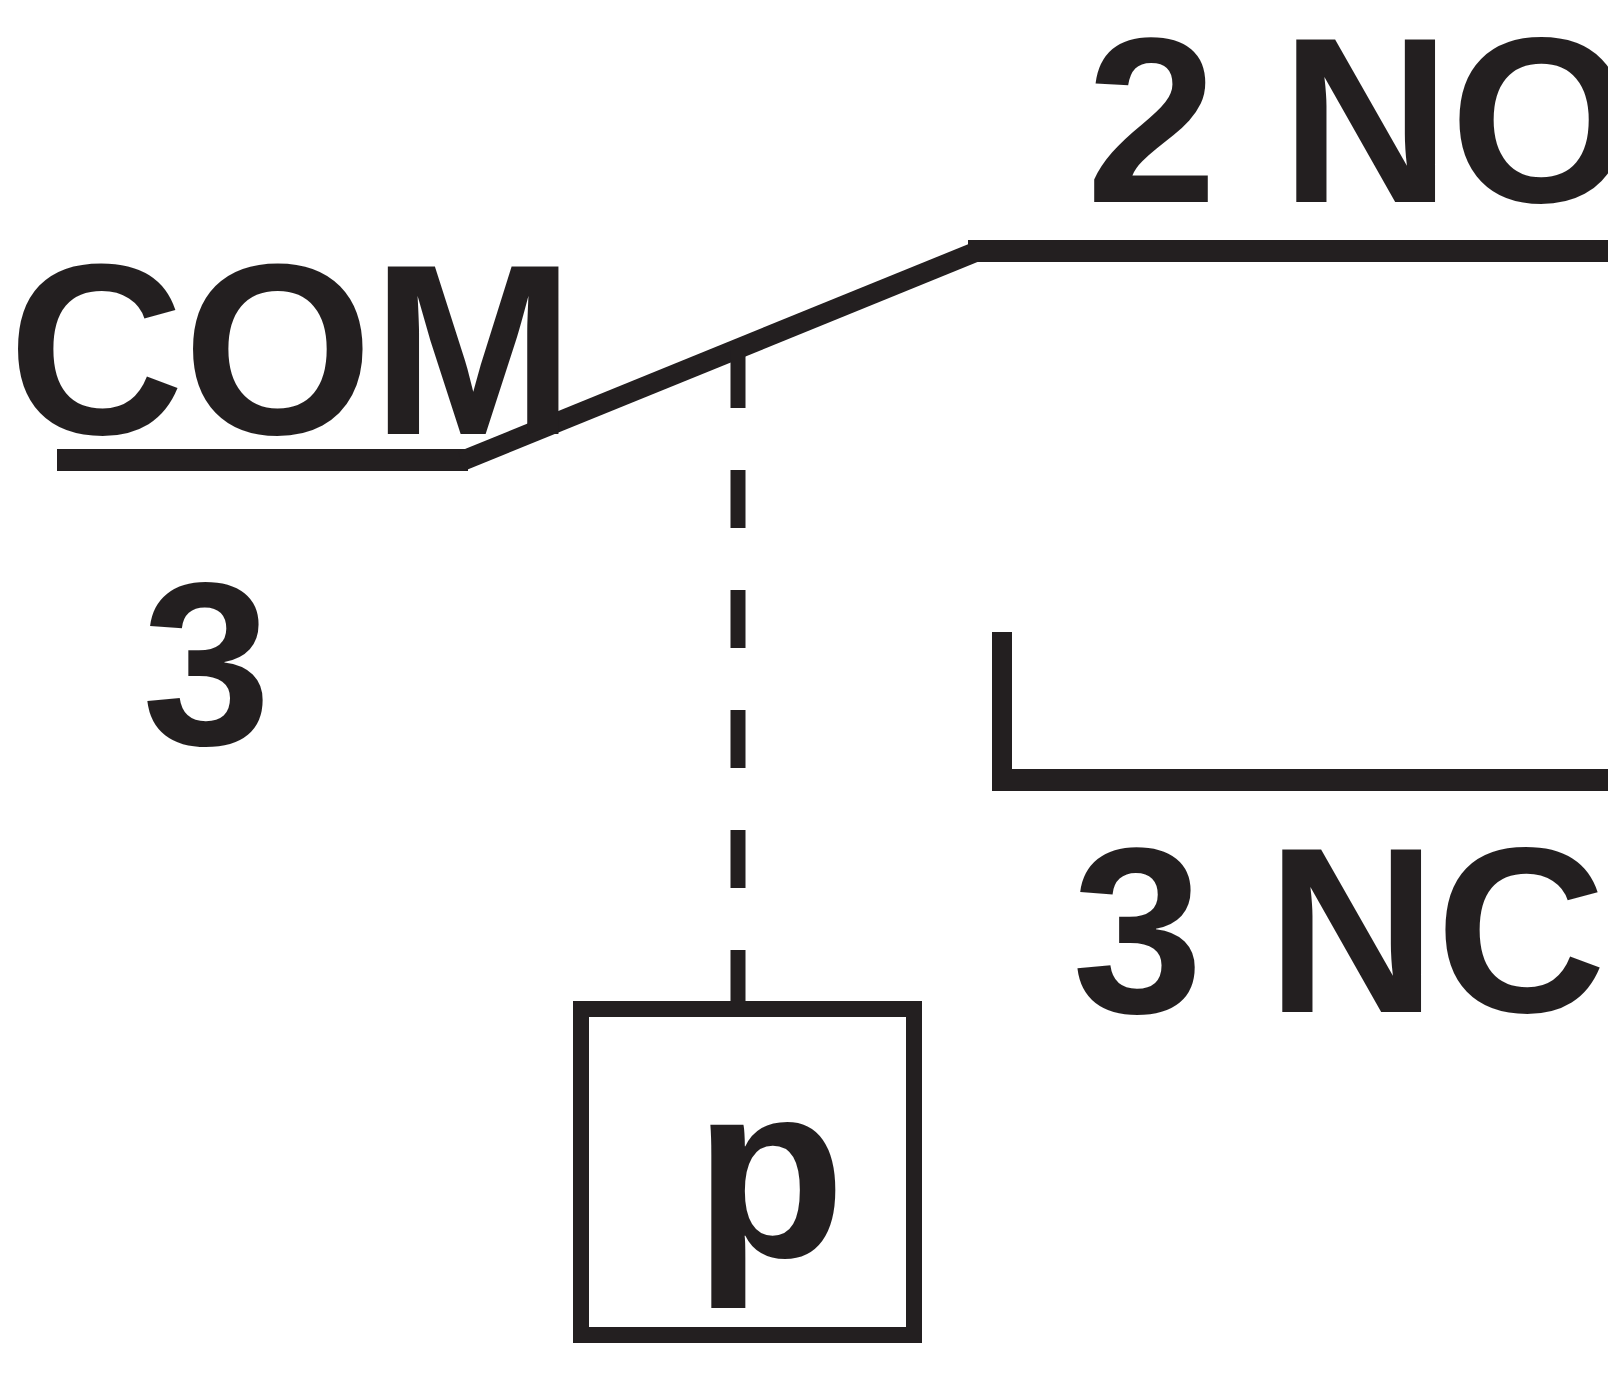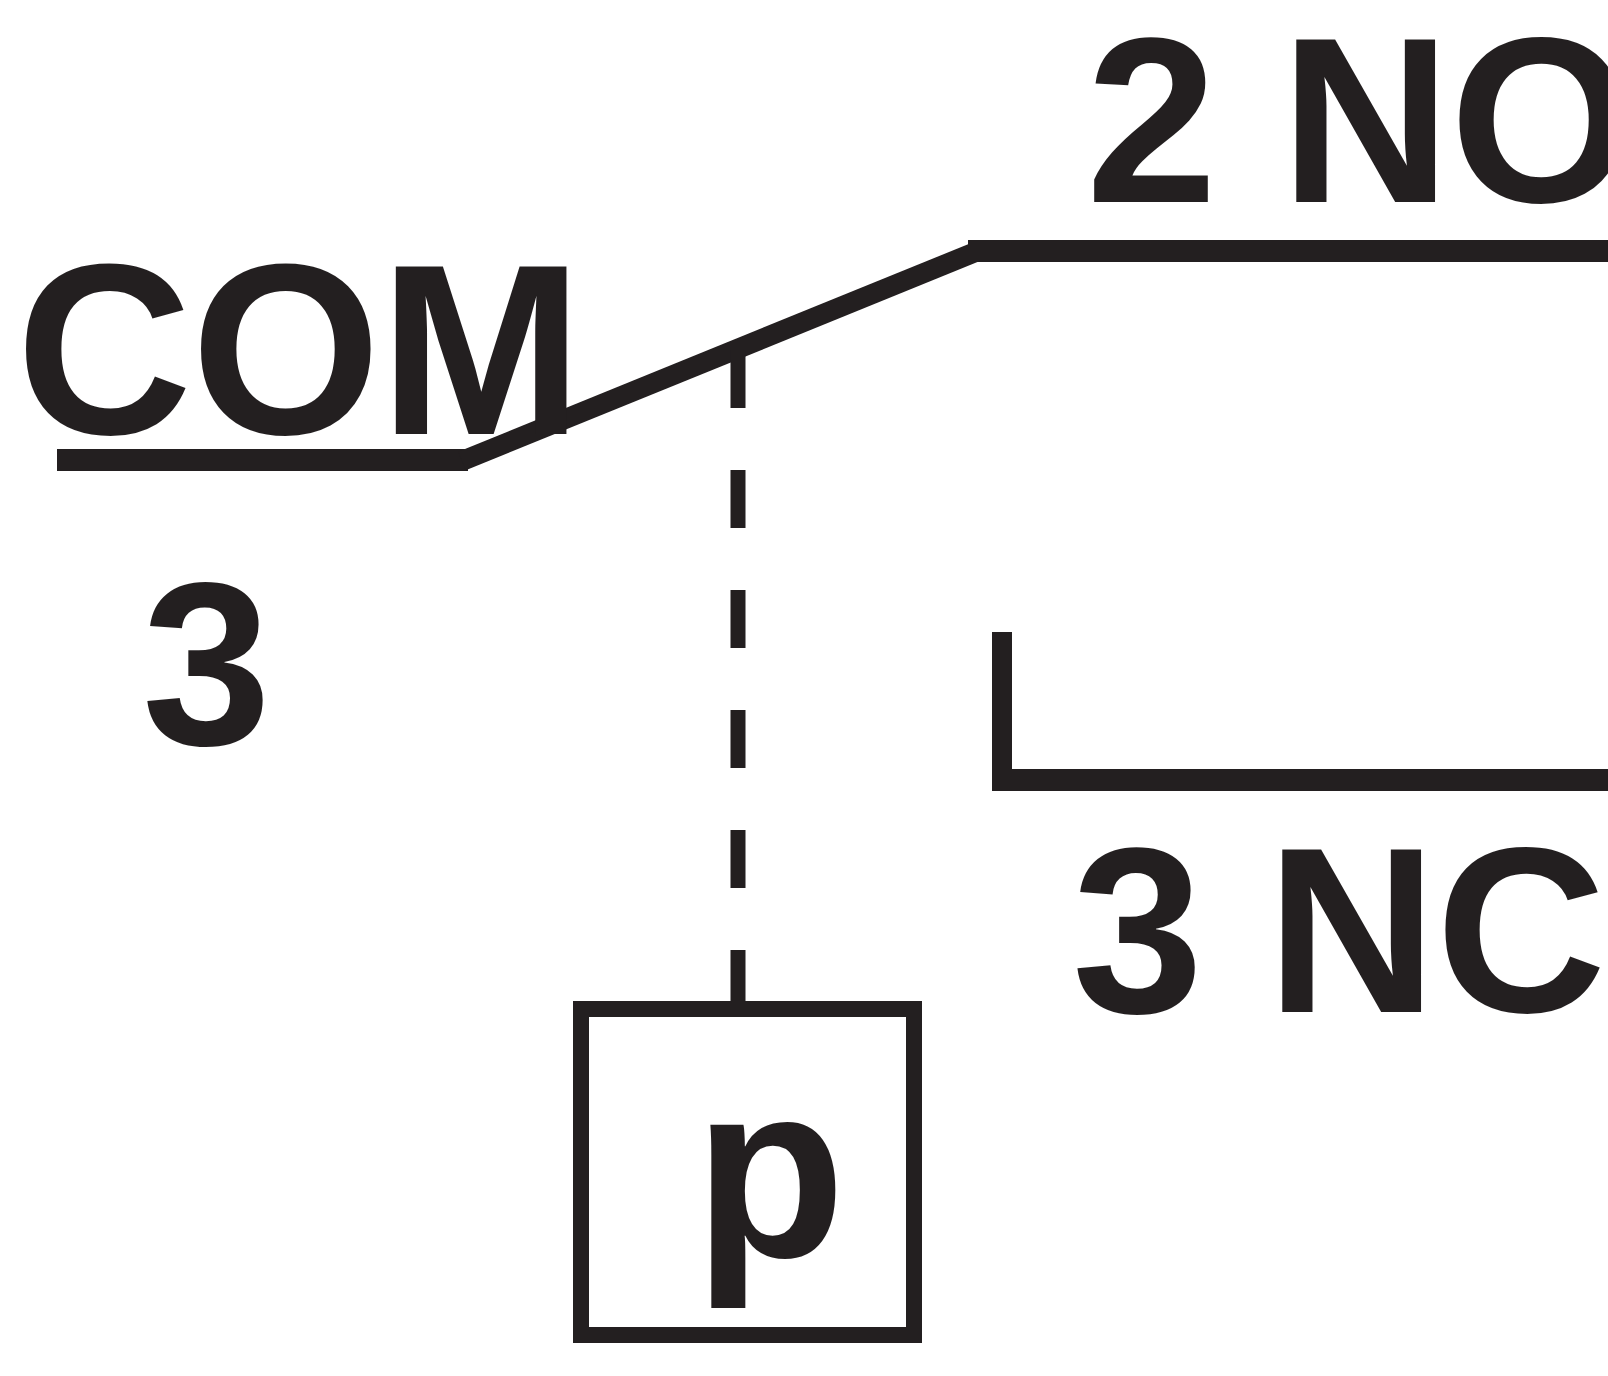--- a/index.html
+++ b/index.html
@@ -28,21 +28,21 @@
   .lbl {
     position: absolute;
     font-family: "Liberation Sans", sans-serif;
     font-weight: bold;
     color: #231f20;
     white-space: nowrap;
     line-height: 1;
     letter-spacing: -0.005em;
   }
   #label-com {
-    left: 16px;
+    left: 8px;
     top: 228px;
     font-size: 244px;
   }
   #label-term-3 {
     left: 142px;
     top: 548px;
     font-size: 232px;
   }
   #label-2-no {
     left: 1050px;

